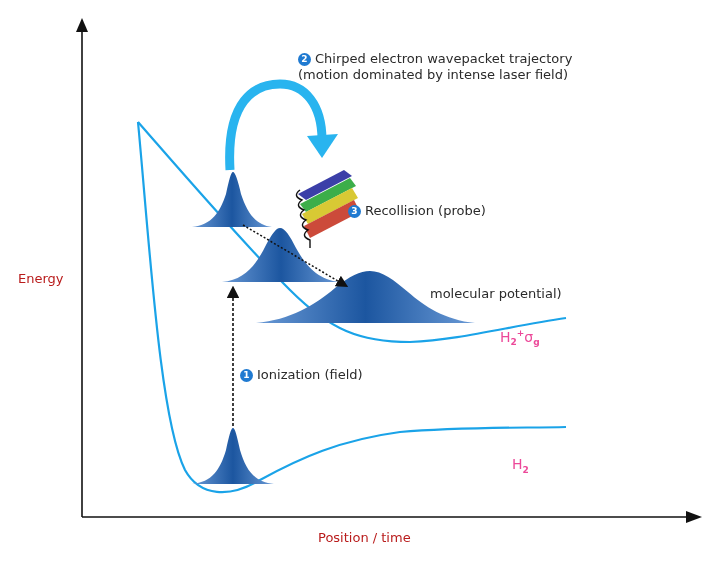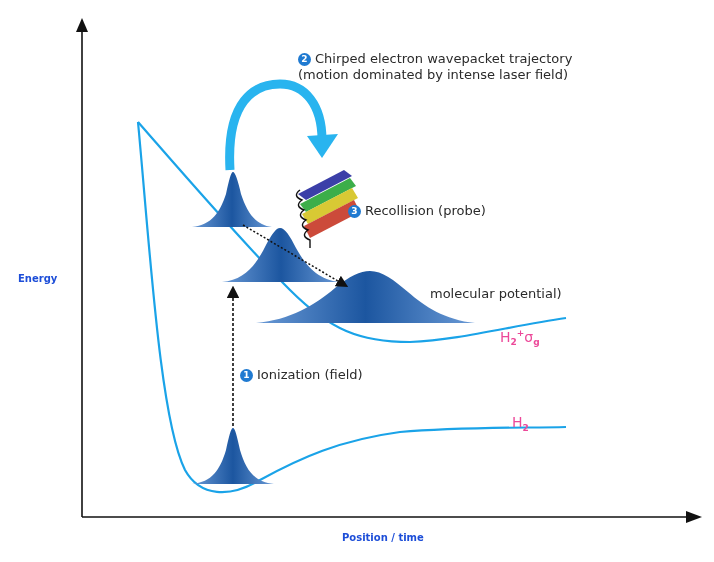--- a/index.html
+++ b/index.html
@@ -1,19 +1,19 @@
 <!DOCTYPE html>
 <html><head>
 <meta charset="utf-8">
 <style>
   html, body { margin: 0; padding: 0; background: #ffffff; }
   body { width: 714px; height: 562px; position: relative; overflow: hidden; font-family: "Liberation Sans", sans-serif; }
   svg { position: absolute; left: 0; top: 0; }
   .lbl { position: absolute; font-family: "DejaVu Sans", sans-serif; color: #2a2a2a; font-size: 13px; line-height: 16px; white-space: nowrap; }
-  .bold { font-weight: bold; color: #1d4ed8; font-size: 10px; }
+  .bold { font-weight: normal; color: #b91c1c; font-size: 13px; }
   .num { display: inline-block; width: 13px; height: 13px; border-radius: 50%; background: #1f7ad1; color: #fff; font-size: 9px; line-height: 13px; text-align: center; font-weight: bold; margin-right: 4px; vertical-align: 1px; }
   .mol { position: absolute; font-family: "DejaVu Sans", sans-serif; font-size: 14px; color: #ec4899; }
   .mol sub, .mol sup { font-size: 9px; font-weight: bold; }
 </style>
 </head>
 <body>
 
 <svg width="714" height="562" viewBox="0 0 714 562">
   <defs>
     <linearGradient id="wp" x1="0" y1="0" x2="1" y2="0">
@@ -53,21 +53,21 @@
   <g>
     <path d="M298,194 L344,170 L352,176 L306,200 z" fill="#3b3fa8"></path>
     <path d="M300,204 L350,178 L356,186 L306,212 z" fill="#3cae4a"></path>
     <path d="M302,214 L352,188 L358,198 L308,224 z" fill="#d8c934"></path>
     <path d="M304,226 L354,200 L360,212 L310,238 z" fill="#cc4a3a"></path>
     <path d="M300,190 q-8,6 2,10 q-8,6 2,10 q-8,6 2,10 q-8,6 2,10 q-8,6 2,10 l0,8" fill="none" stroke="#111" stroke-width="1.4"></path>
   </g>
 </svg>
 
 <div class="lbl bold" style="left:18px; top:271px;">Energy</div>
-<div class="lbl bold" style="left:342px; top:530px;">Position / time</div>
+<div class="lbl bold" style="left:318px; top:530px;">Position / time</div>
 
 <div class="lbl" style="left:298px; top:51px;">
   <span class="num">2</span><span>Chirped electron wavepacket trajectory</span><br>
   <span style="">(motion dominated by intense laser field)</span>
 </div>
 
 <div class="lbl" style="left:348px; top:203px;">
   <span class="num">3</span><span>Recollision (probe)</span>
 </div>
 
@@ -78,15 +78,15 @@
 </div>
 
 <div class="lbl" style="left:240px; top:367px;">
   <span class="num">1</span><span>Ionization (field)</span>
 </div>
 
 <div class="mol" style="left:500px; top:328px;">
   <span>H</span><sub>2</sub><sup>+</sup><span>σ</span><sub>g</sub>
 </div>
 
-<div class="mol" style="left:512px; top:414px;">
+<div class="mol" style="left:512px; top:456px;">
   <span>H</span><sub>2</sub>
 </div>
 
 </body></html>

